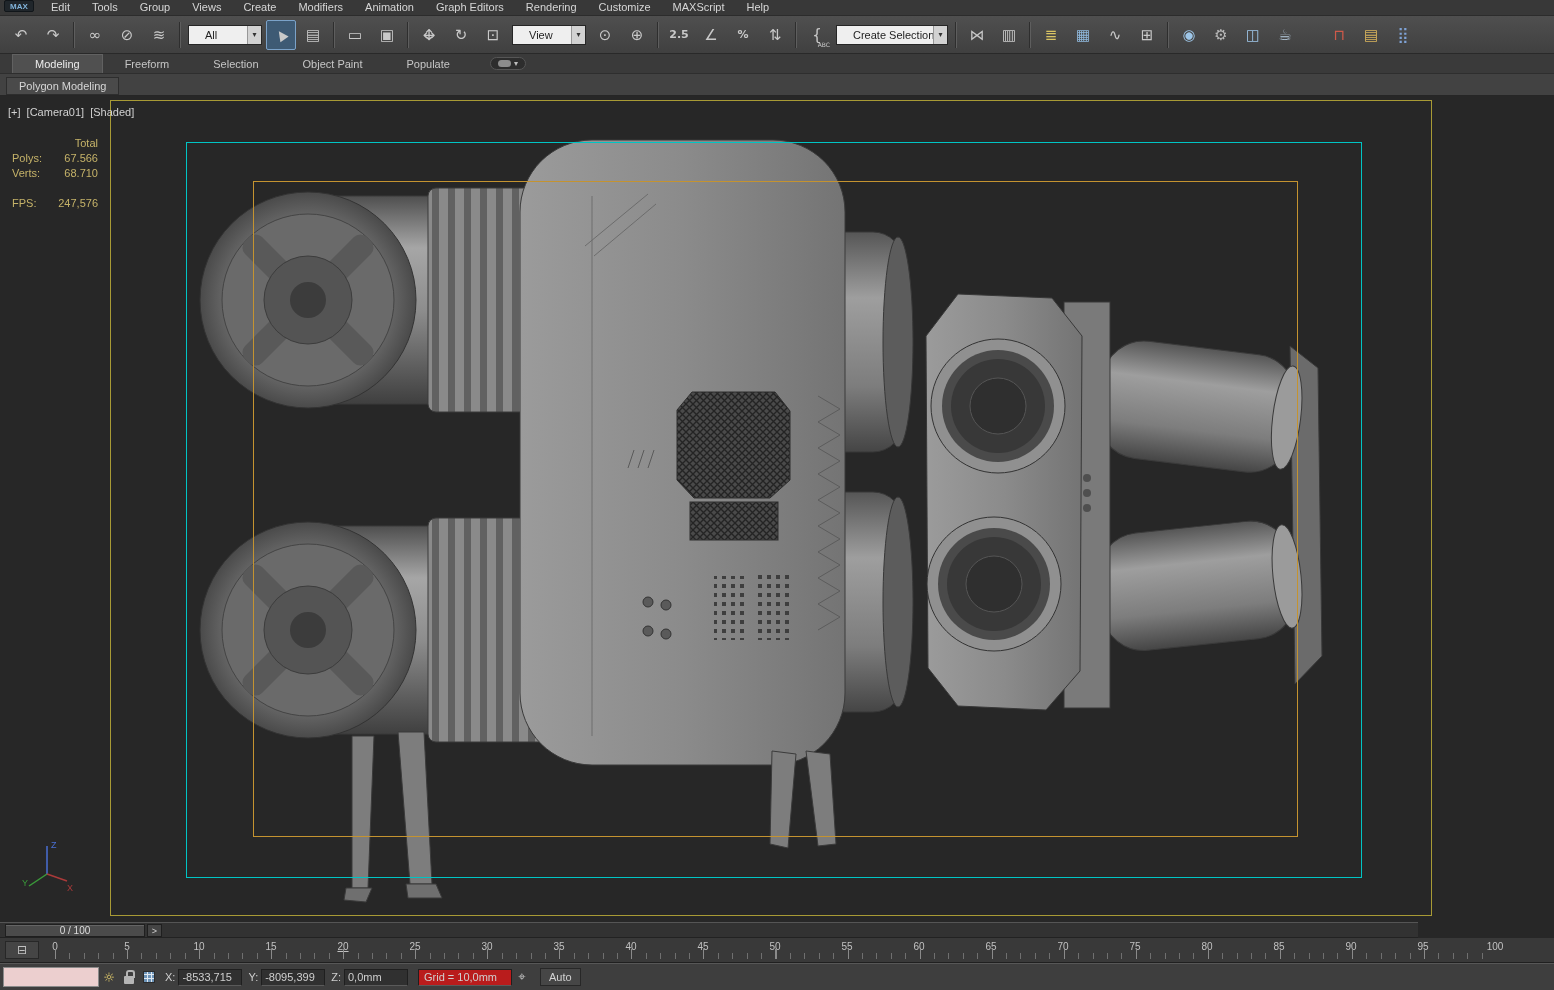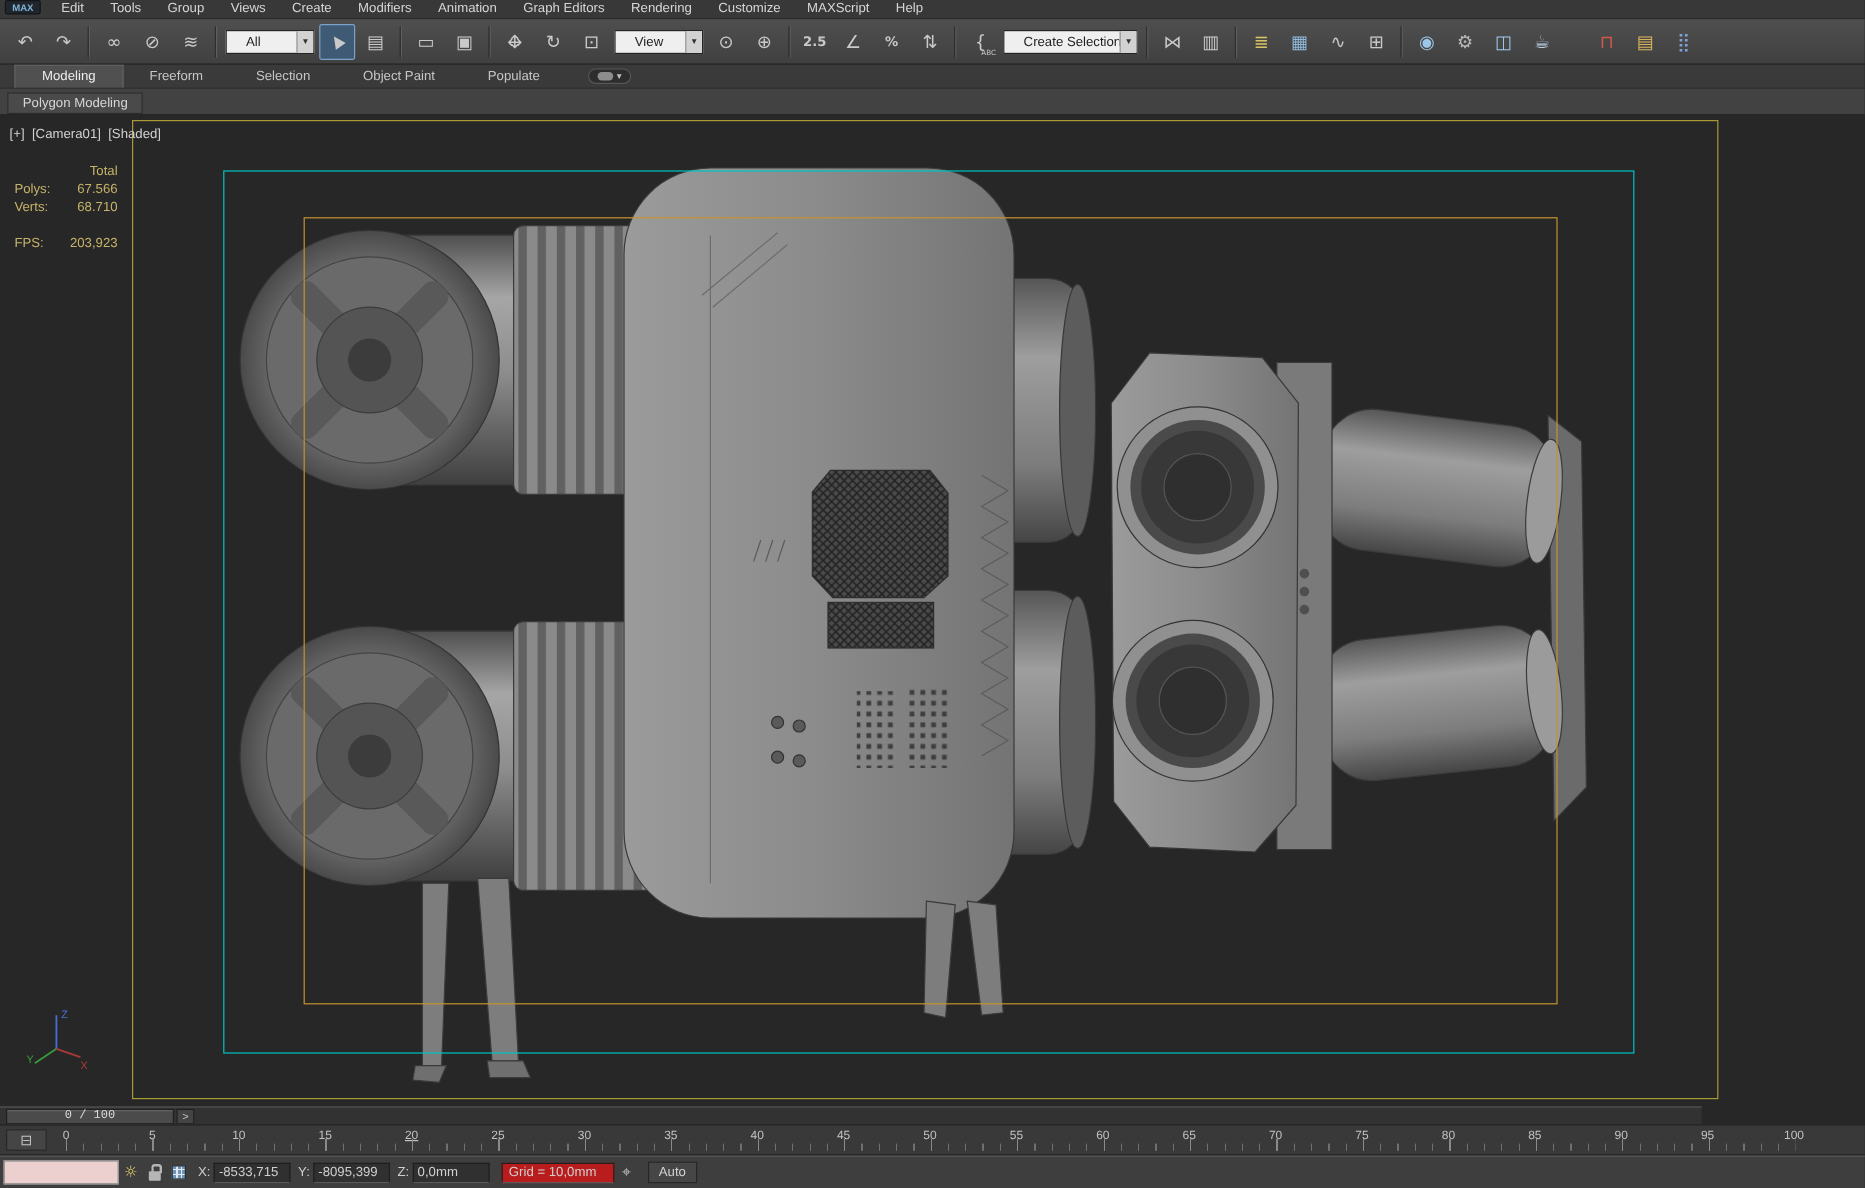--- a/index.html
+++ b/index.html
@@ -63,21 +63,21 @@
   .frame.orange { left:253px; top:85px; width:1045px; height:656px; border:1px solid #c49330; }
   .vp-label { position:absolute; left:8px; top:10px; font-size:11px; color:#d2d2d2; }
   .vp-label span { margin-right:3px; cursor:default; }
   .stats { position:absolute; left:12px; top:40px; font-size:11px; color:#c6b369; }
   .srow { display:flex; justify-content:space-between; width:86px; line-height:15px; }
   .srow.fps { margin-top:15px; }
   .axis-gizmo { position:absolute; left:20px; bottom:30px; }
 
   
   .timeslider { position:absolute; left:0; top:922px; width:1418px; height:16px;
-    background:#323232; border-top:1px solid #555; border-bottom:1px solid #222;font-family:Liberation Mono, monospace; }
+    background:#323232; border-top:1px solid #555; border-bottom:1px solid #222; }
   .ts-handle { position:absolute; left:5px; top:1px; width:140px; height:13px;
     background:#4b4b4b; border:1px solid #1f1f1f; box-shadow:inset 0 1px 0 #646464;
     font-size:10px; color:#dcdcdc; text-align:center; line-height:12px; }
   .ts-next { position:absolute; left:147px; top:1px; width:15px; height:13px;
     background:#444; border:1px solid #1f1f1f; font-size:9px; color:#cfcfcf;
     text-align:center; line-height:12px; }
 
   
   .ruler { position:absolute; left:0; top:938px; width:1554px; height:25px;
     background:#393939; border-bottom:1px solid #202020; }
@@ -422,21 +422,21 @@
     <div class="srow">
         <span class="sl">Polys:</span>
         <span class="sv">67.566</span>
       </div>
     <div class="srow">
         <span class="sl">Verts:</span>
         <span class="sv">68.710</span>
       </div>
     <div class="srow fps">
         <span class="sl">FPS:</span>
-        <span class="sv">203,923</span>
+        <span class="sv">247,576</span>
       </div>
   </div>
 
   <svg class="axis-gizmo" width="54" height="56">
     <line x1="27" y1="38" x2="27" y2="10" stroke="#4a6fd4" stroke-width="1.5"></line>
     <line x1="27" y1="38" x2="9" y2="50" stroke="#3a9a3a" stroke-width="1.5"></line>
     <line x1="27" y1="38" x2="47" y2="45" stroke="#aa3a3a" stroke-width="1.5"></line>
     <text x="31" y="12" font-size="9" fill="#4a6fd4">Z</text>
     <text x="2" y="50" font-size="9" fill="#3a9a3a">Y</text>
     <text x="47" y="55" font-size="9" fill="#aa3a3a">X</text>

